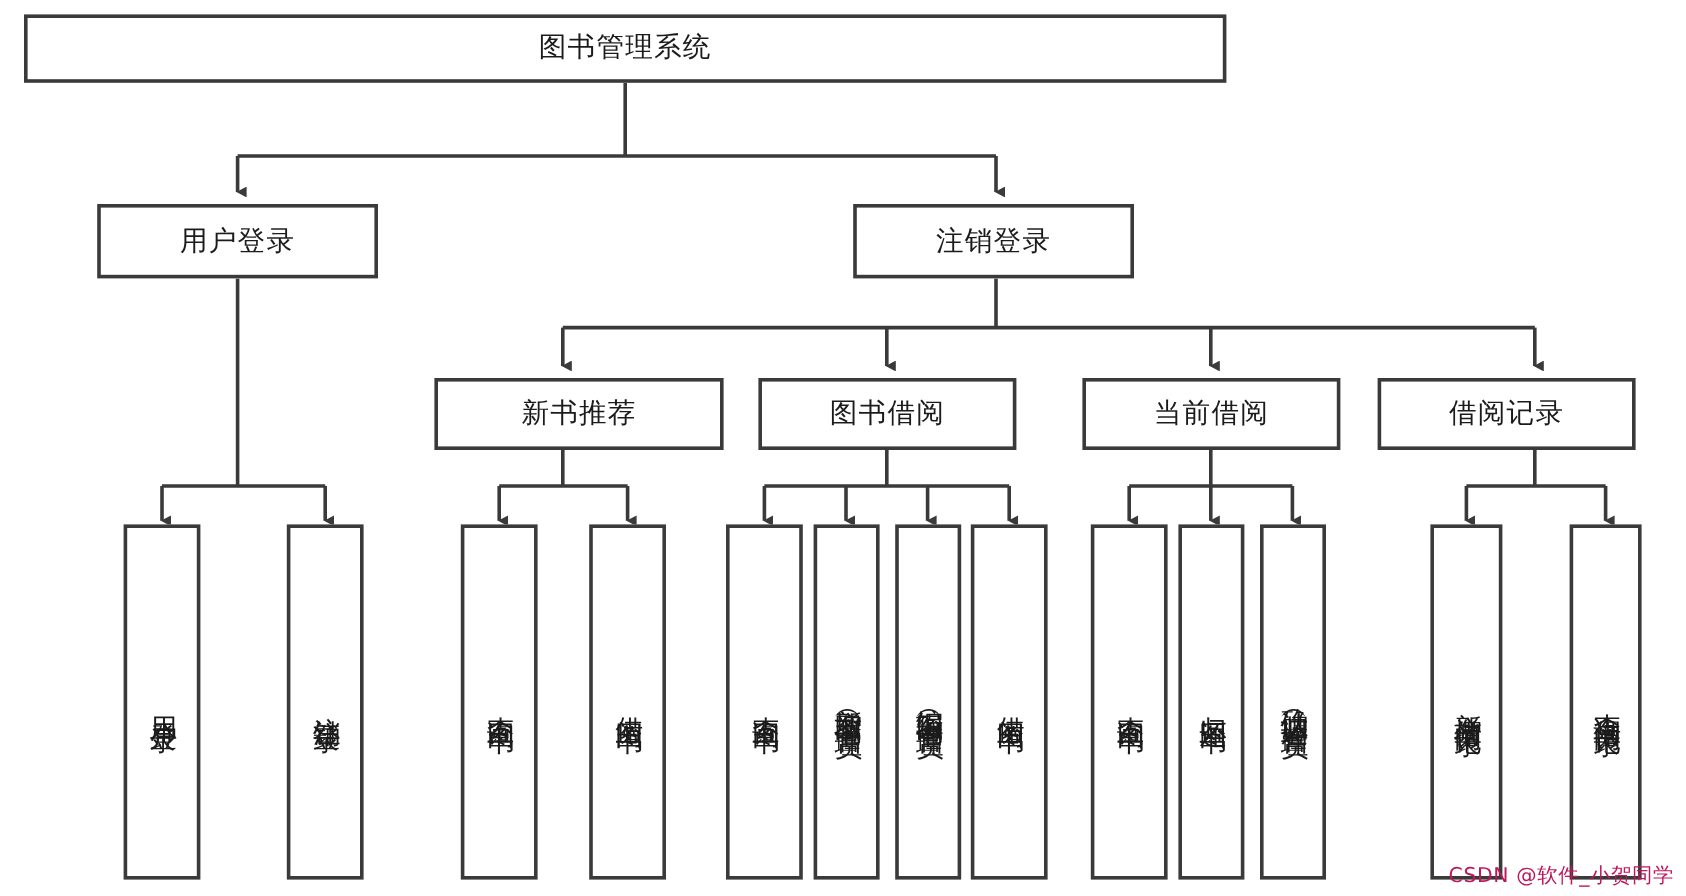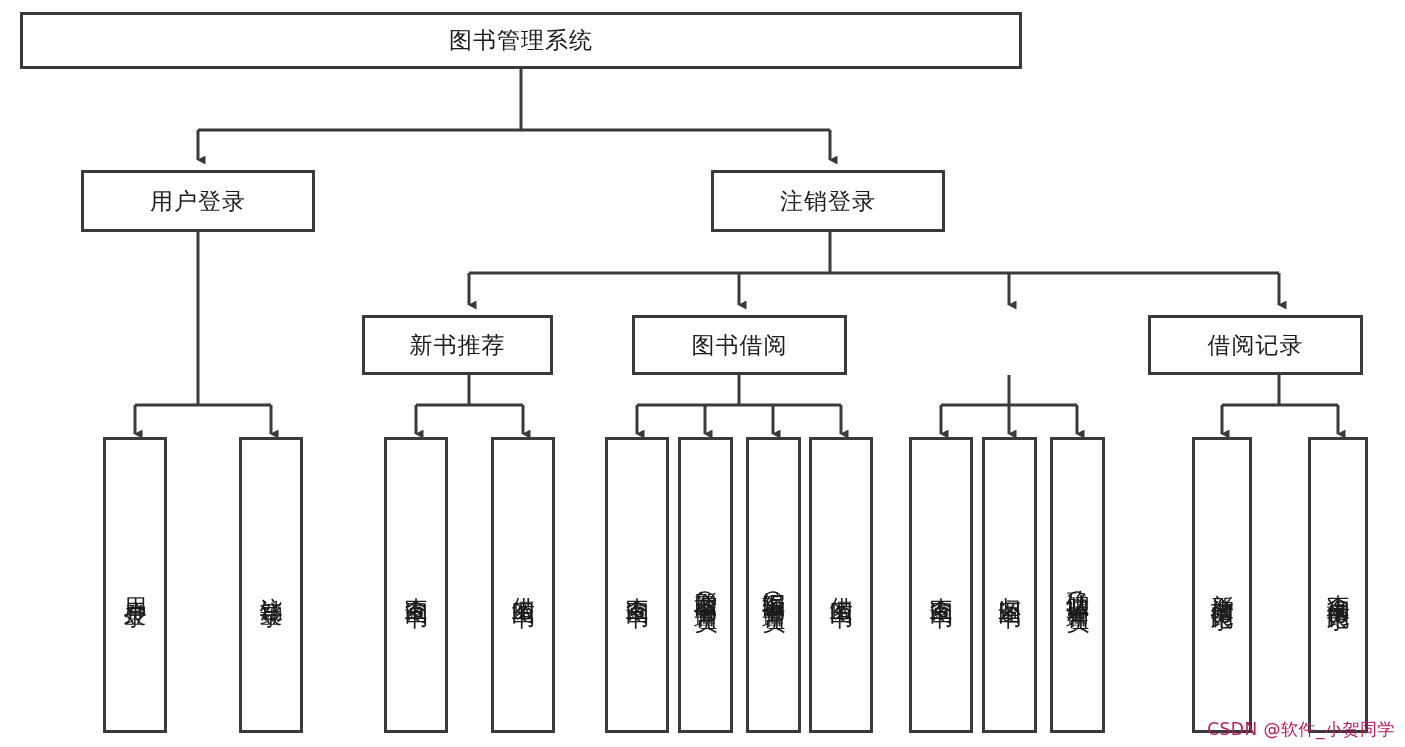--- a/index.html
+++ b/index.html
@@ -123,25 +123,28 @@
     <span>图书管理系统</span>
   </div>
 
   <div class="node horiz" style="left:81px; top:170px; width:234px; height:62px;">
     <span>用户登录</span>
   </div>
   <div class="node horiz" style="left:711px; top:170px; width:234px; height:62px;">
     <span>注销登录</span>
   </div>
 
-  <div class="node horiz" style="left:362px; top:315px; width:191px; height:60px;">
+  <div class="node horiz" style="left:362px; top:315px; width:241px; height:60px;">
     <span>新书推荐</span>
   </div>
   <div class="node horiz" style="left:632px; top:315px; width:215px; height:60px;text-align:center;">
     <span>图书借阅</span>
+  </div>
+  <div class="node horiz" style="left:902px; top:315px; width:215px; height:60px;">
+    <span>当前借阅</span>
   </div>
   <div class="node horiz" style="left:1148px; top:315px; width:215px; height:60px;">
     <span>借阅记录</span>
   </div>
 
   <div class="node vert" style="left:103px; top:437px; width:64px; height:296px;">
     <span class="vtext">用户登录</span>
   </div>
   <div class="node vert" style="left:239px; top:437px; width:64px; height:296px;">
     <span class="vtext">注销登录</span>

